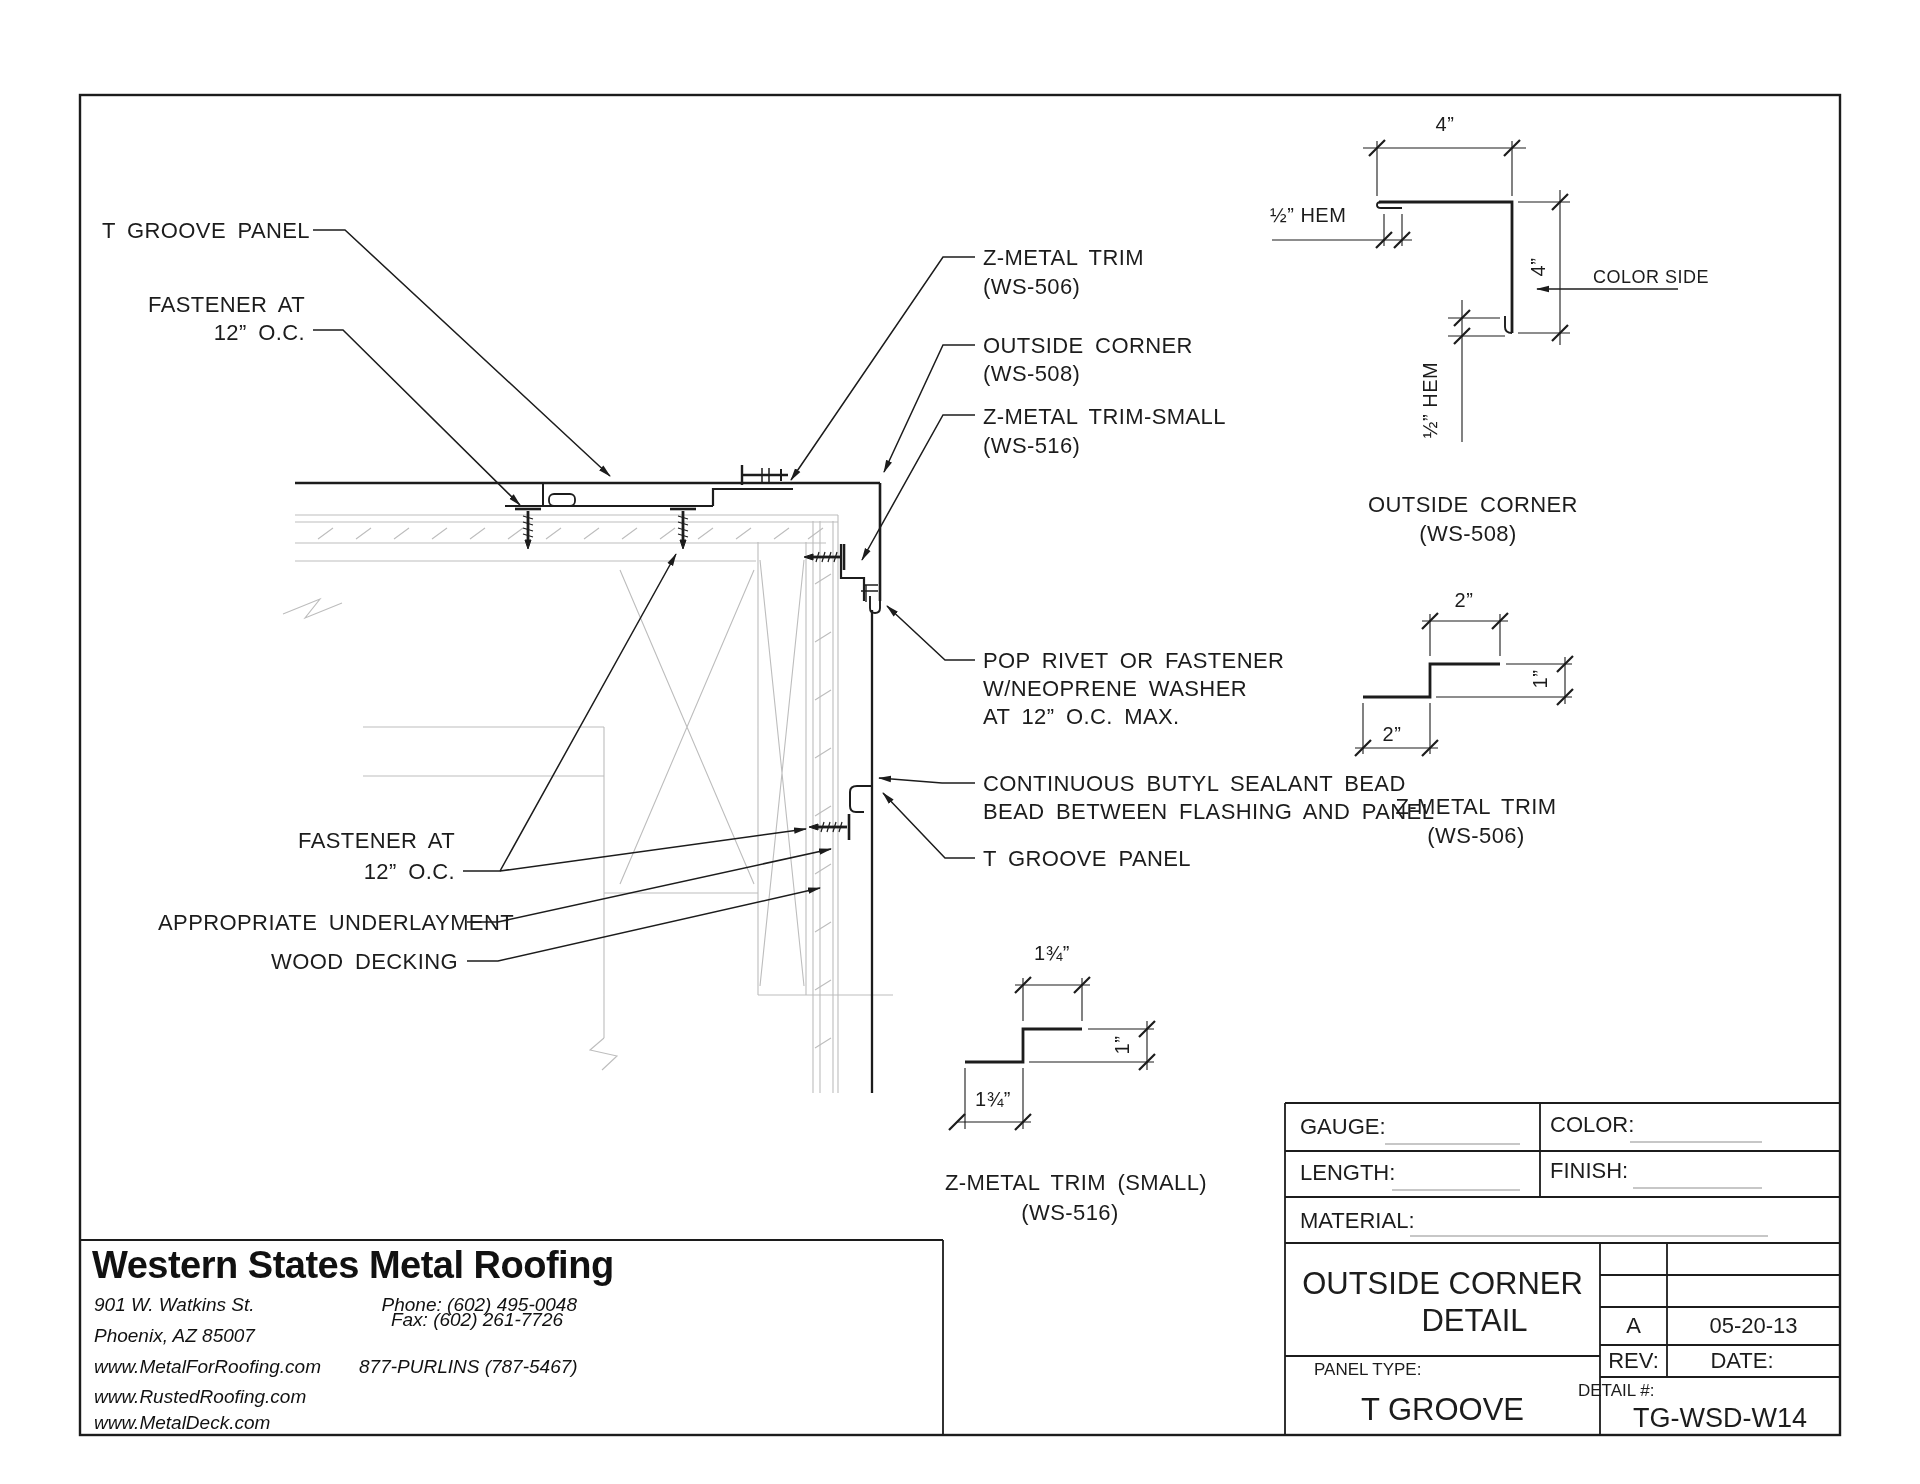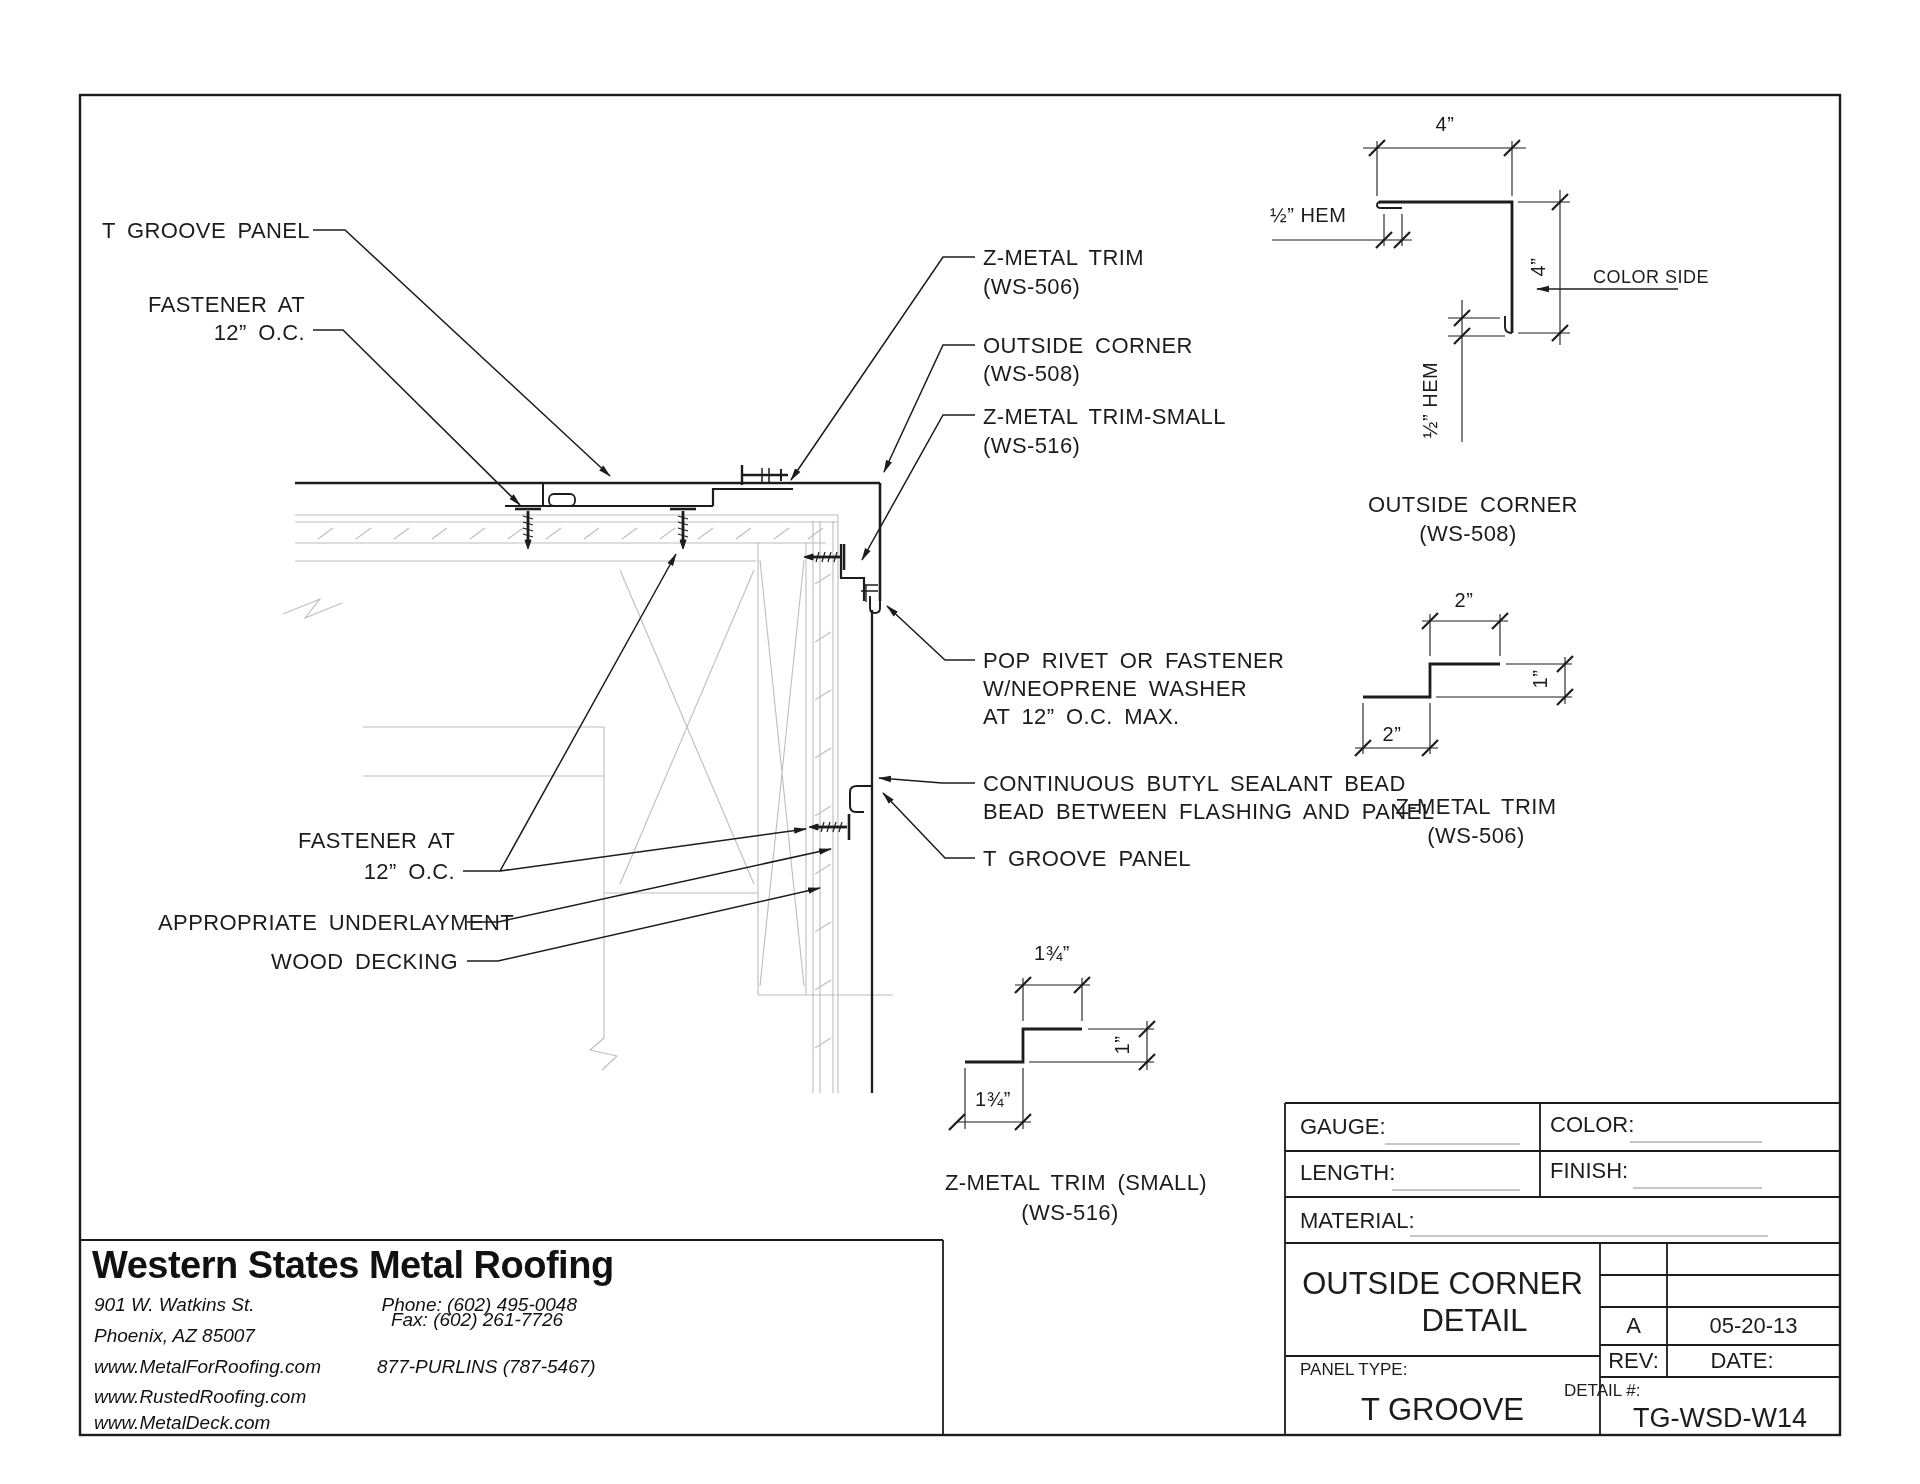--- a/index.html
+++ b/index.html
@@ -9,21 +9,21 @@
   .co{position:absolute;font-size:22px;line-height:1.05;letter-spacing:.4px;word-spacing:5px;white-space:nowrap;}
   .r{text-align:right;}
   .c{text-align:center;}
   .dim{position:absolute;font-size:20px;white-space:nowrap;letter-spacing:.5px;}
   .dimc{transform:translate(-50%,-50%);}
   .dimr{transform:translate(-50%,-50%) rotate(-90deg);}
   .note{position:absolute;font-size:18px;letter-spacing:.5px;white-space:nowrap;}
   .vt{position:absolute;font-size:32px;letter-spacing:1px;white-space:nowrap;
       border-bottom:2.5px solid #1c1c1c;padding:0 10px 6px 10px;}
   .tb{position:absolute;font-size:22px;white-space:nowrap;}
-  .tbs{position:absolute;font-size:17px;white-space:nowrap;}
+  .tbs{position:absolute;font-size:17px;white-space:nowrap;margin-left:14px;}
   .tbt{position:absolute;font-size:31px;white-space:nowrap;text-align:center;}
   .cn{position:absolute;font-size:38px;letter-spacing:-.5px;white-space:nowrap;font-weight:bold;color:#111;}
   .ca{position:absolute;font-size:19px;white-space:nowrap;color:#111;font-style:italic;}
 </style>
 </head>
 <body>
 
 <div class="sheet">
 
 <svg width="1920" height="1484" viewBox="0 0 1920 1484">
@@ -215,15 +215,15 @@
 <div class="tbt" style="left:1600px;top:1403px;width:240px;font-size:27px">TG-WSD-W14</div>
 
 <div class="cn" style="left:92px;top:1244px">Western States Metal Roofing</div>
 <div class="ca" style="left:94px;top:1294px">901 W. Watkins St.</div>
 <div class="ca" style="left:94px;top:1325px">Phoenix, AZ 85007</div>
 <div class="ca" style="left:94px;top:1356px">www.MetalForRoofing.com</div>
 <div class="ca" style="left:94px;top:1386px">www.RustedRoofing.com</div>
 <div class="ca" style="left:94px;top:1412px">www.MetalDeck.com</div>
 <div class="ca r" style="left:377px;top:1294px;width:200px;text-align:right">Phone: (602) 495-0048</div>
 <div class="ca r" style="left:377px;top:1309px;width:200px;text-align:center">Fax: (602) 261-7726</div>
-<div class="ca r" style="left:377px;top:1356px;width:200px;text-align:right">877-PURLINS (787-5467)</div>
+<div class="ca r" style="left:359px;top:1356px;width:200px;text-align:right">877-PURLINS (787-5467)</div>
 
 </div>
 
 </body></html>

